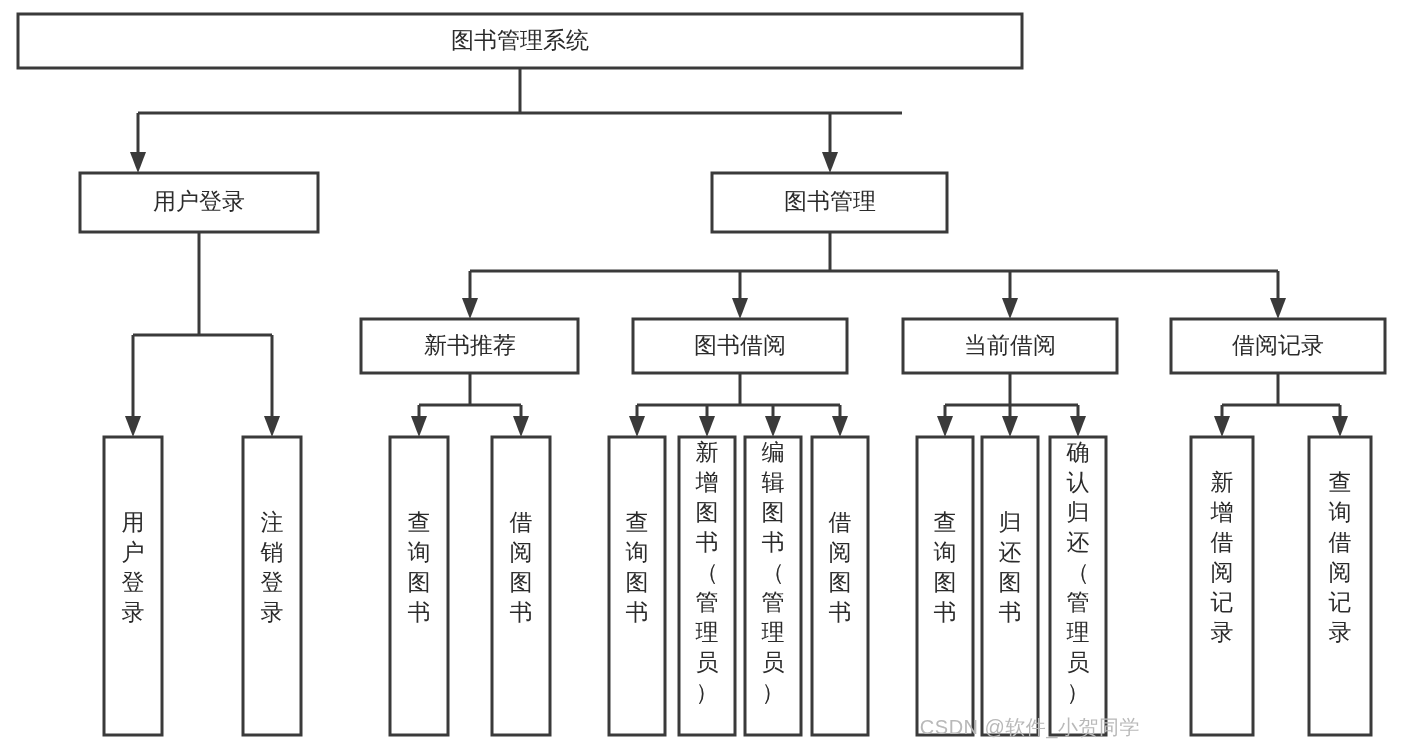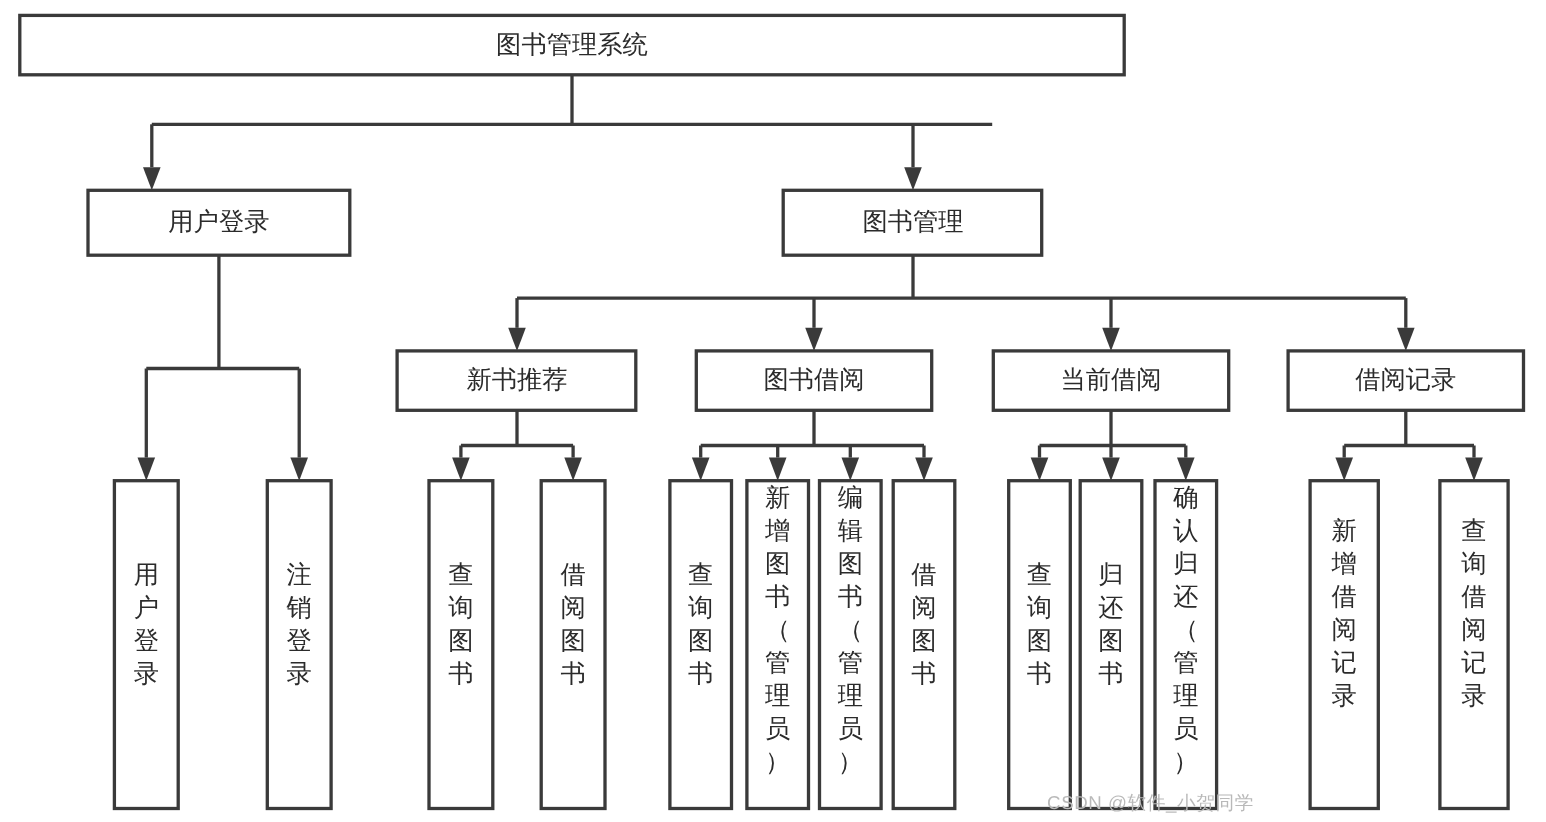--- a/index.html
+++ b/index.html
@@ -53,21 +53,21 @@
     font-family: "Liberation Sans", "DejaVu Sans", sans-serif;
     font-size: 23px;
     fill: #2b2b2b;
     text-anchor: middle;
   }
   .watermark-text {
     position: absolute;
     right: 8px;
     bottom: 6px;
     font-family: "Liberation Sans", "DejaVu Sans", sans-serif;
-    font-size: 17px;
+    font-size: 20px;
     color: #b9b9b9;
     white-space: nowrap;
     letter-spacing: 0.5px;
   }
 </style>
 </head>
 <body>
 
 <div id="diagram-root">
 

